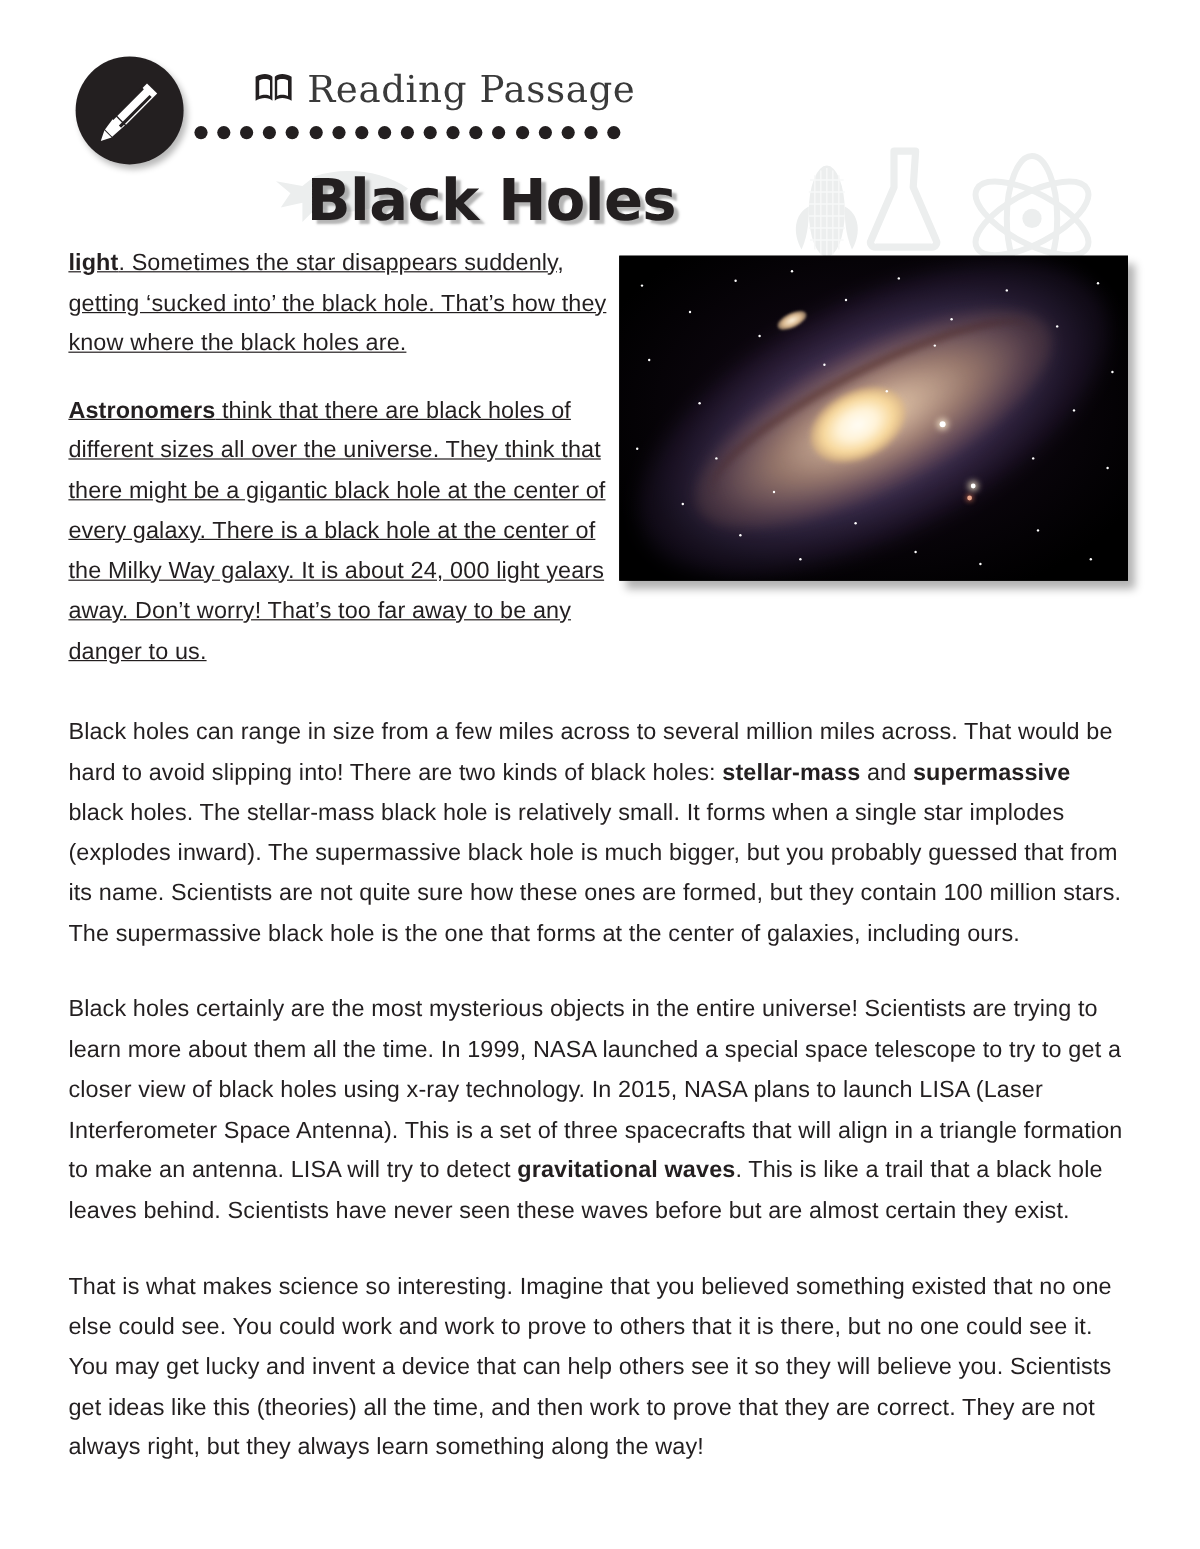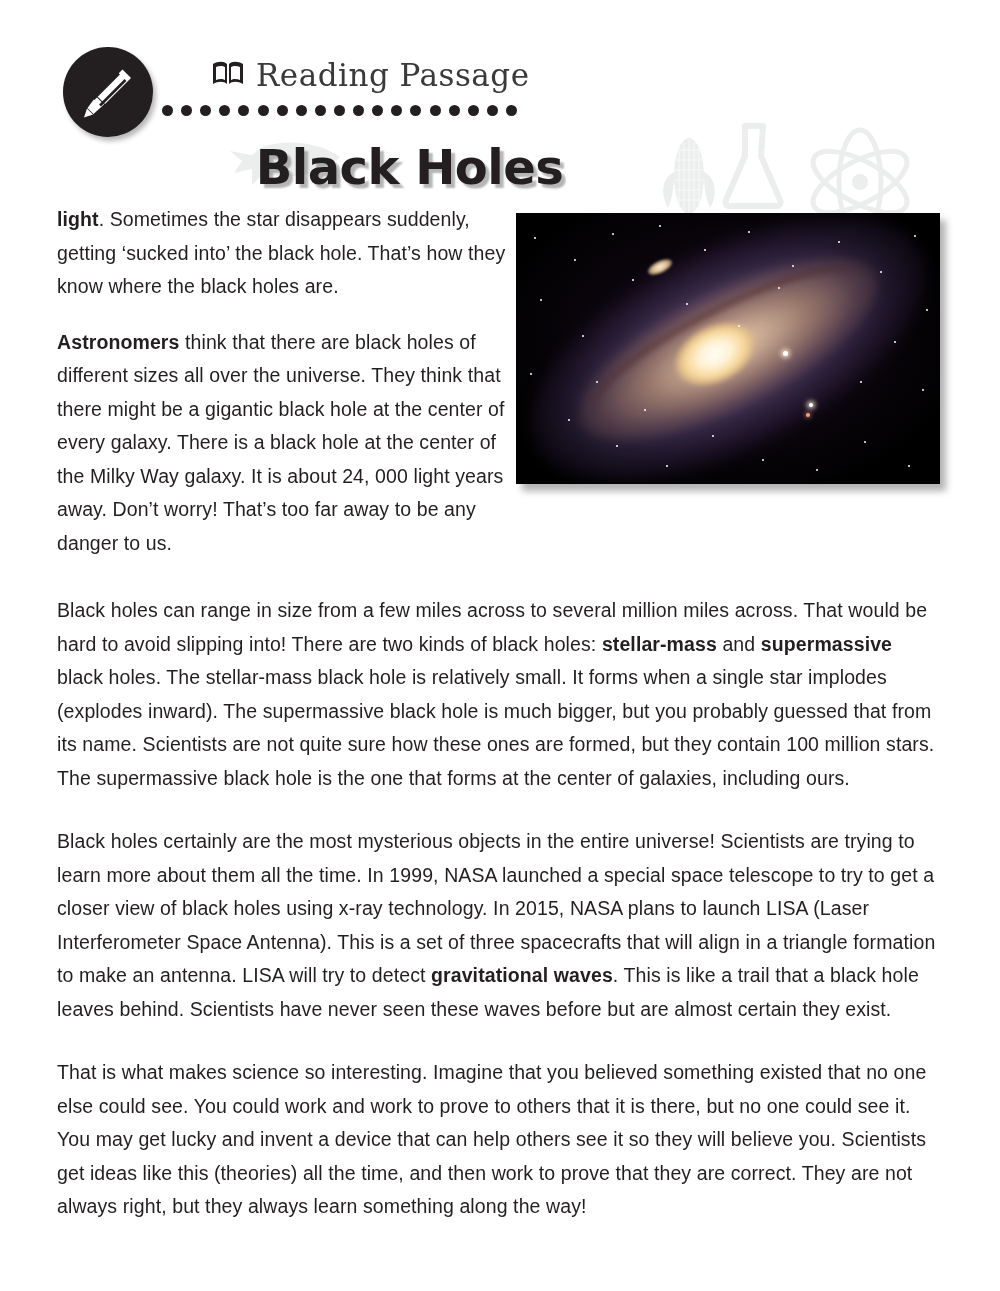--- a/index.html
+++ b/index.html
@@ -111,20 +111,21 @@
   p {
     margin: 0 0 22px 0;
     font-size: 19.5px;
     line-height: 33.5px;
     color: #231f20;
     letter-spacing: 0.1px;
   }
   p b { font-weight: bold; }
   .col-text {
     width: 455px;
+    text-decoration: underline;
   }
   .col-text p { margin-bottom: 22px; }
 
   .galaxy-wrap {
     position: absolute;
     left: 516px; top: 213px;
     width: 424px; height: 271px;
     padding: 0;
     box-shadow: 6px 7px 7px rgba(0,0,0,0.30);
     background: #000;

